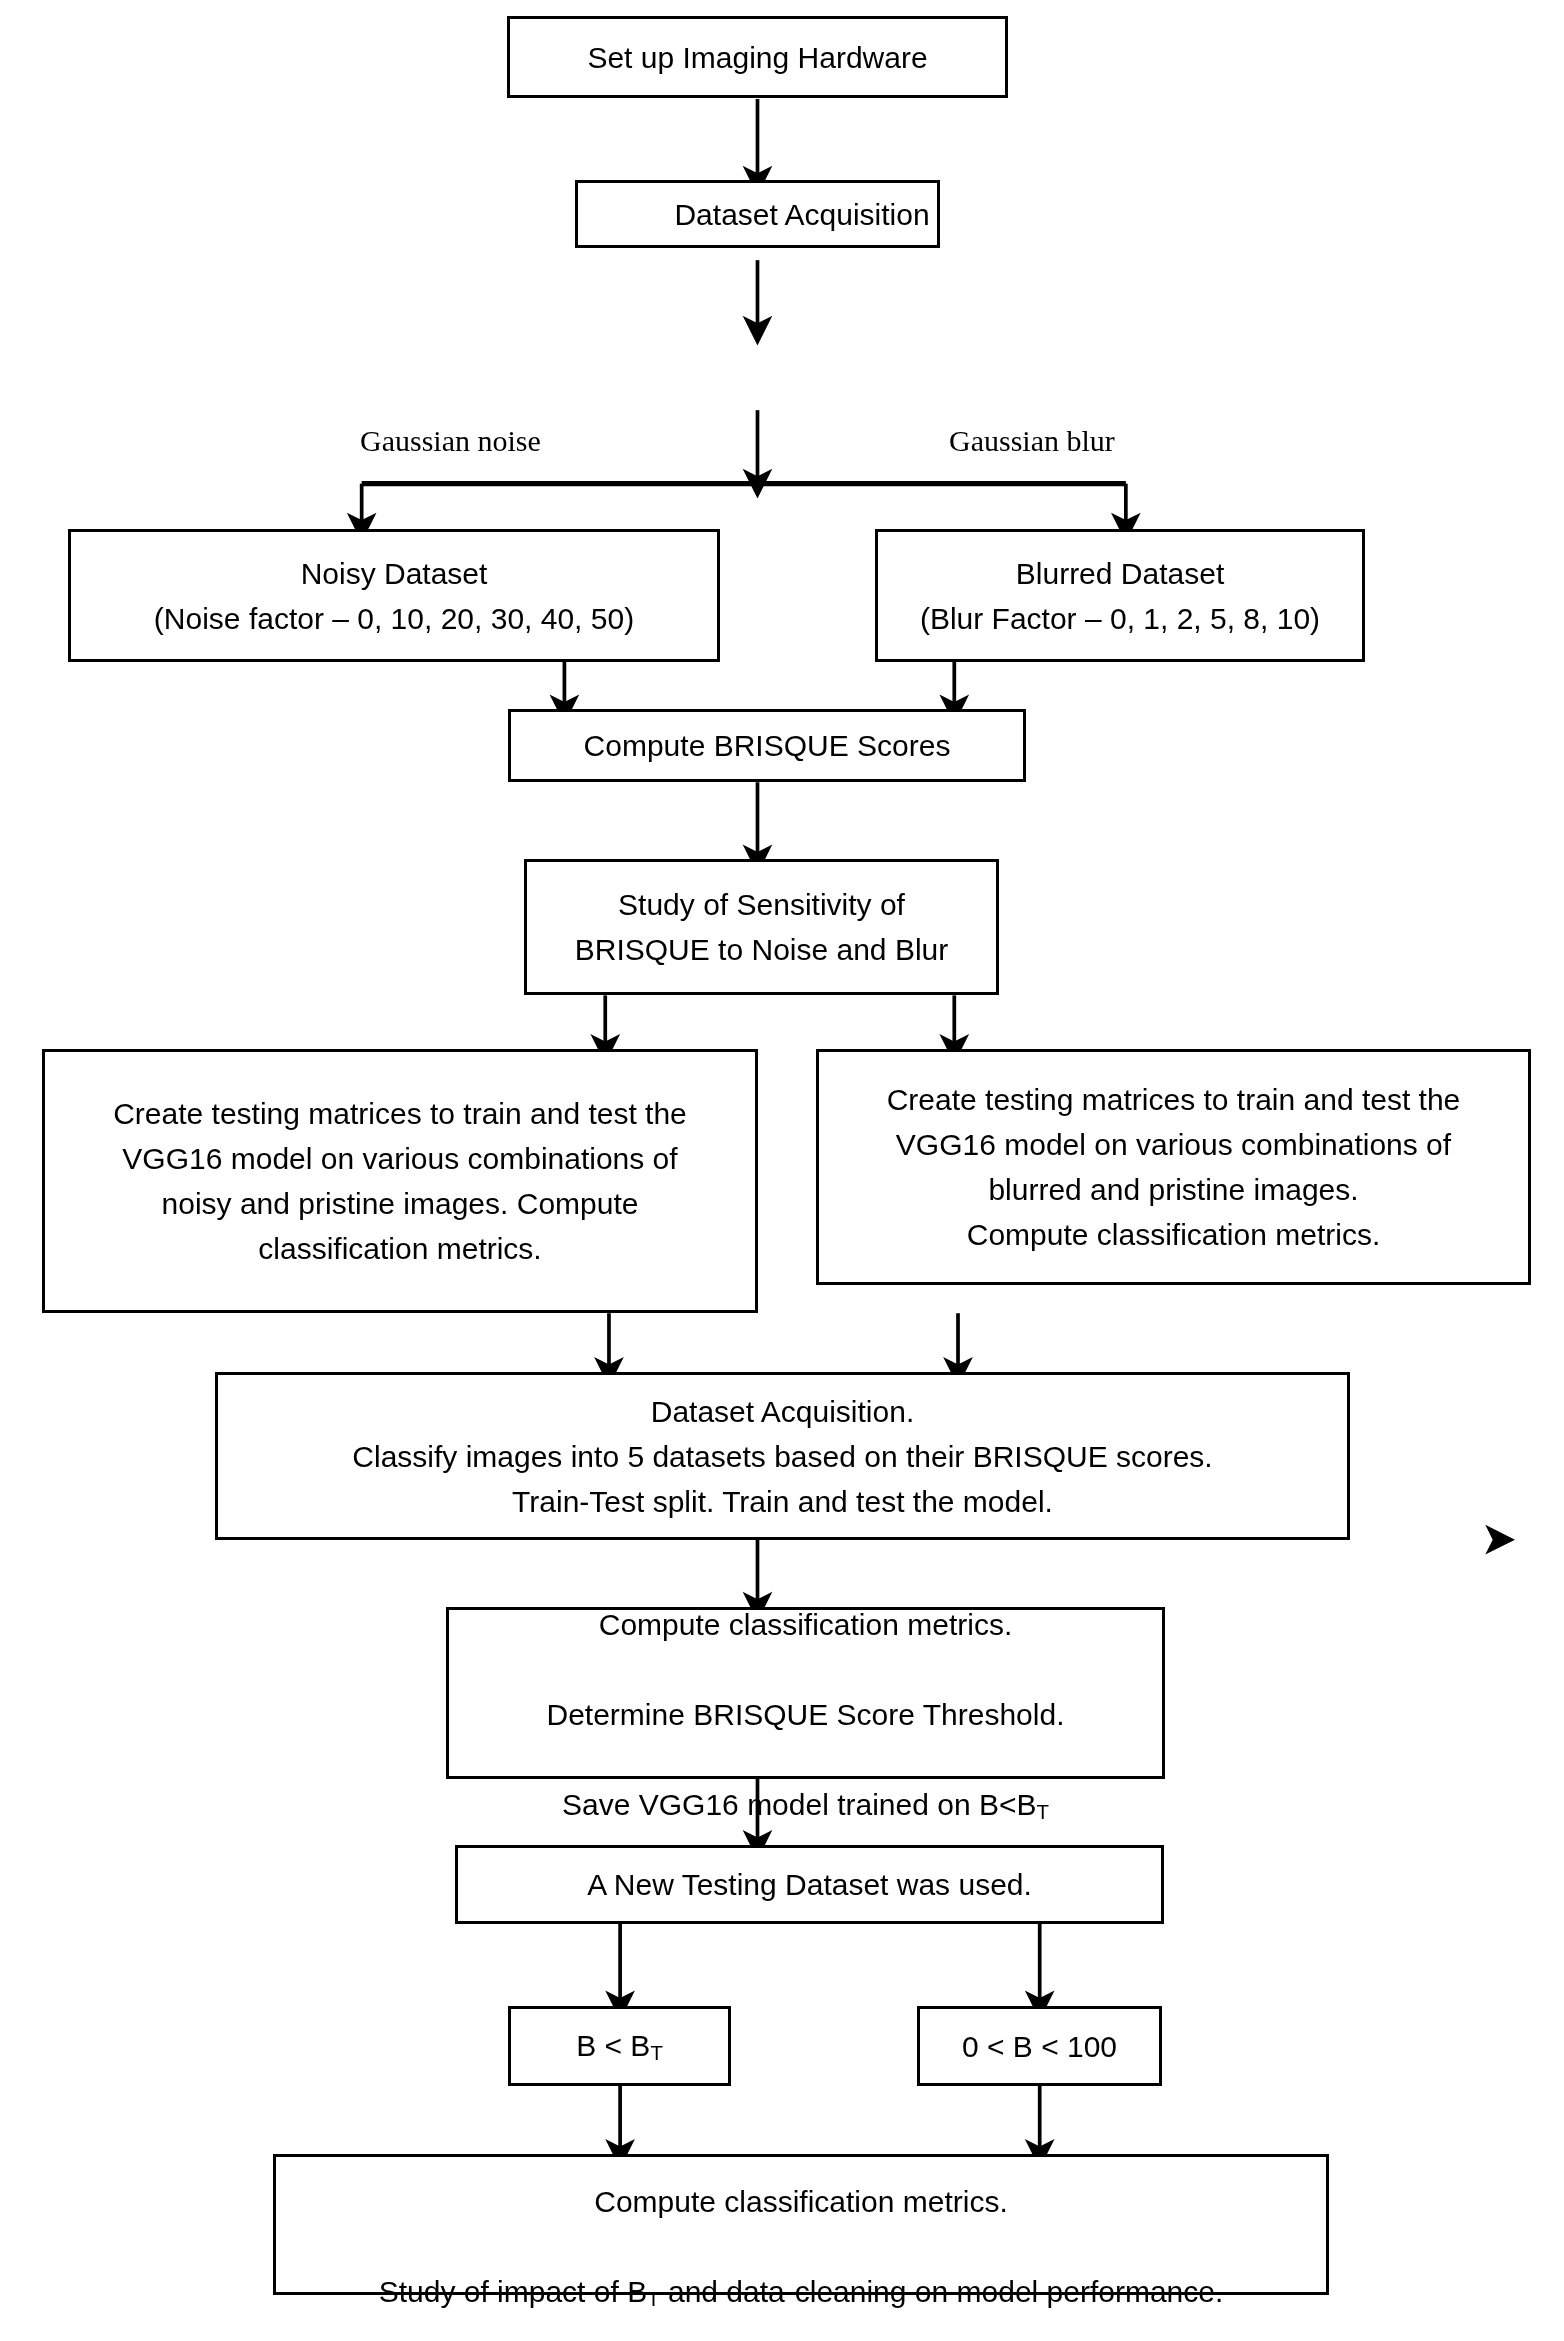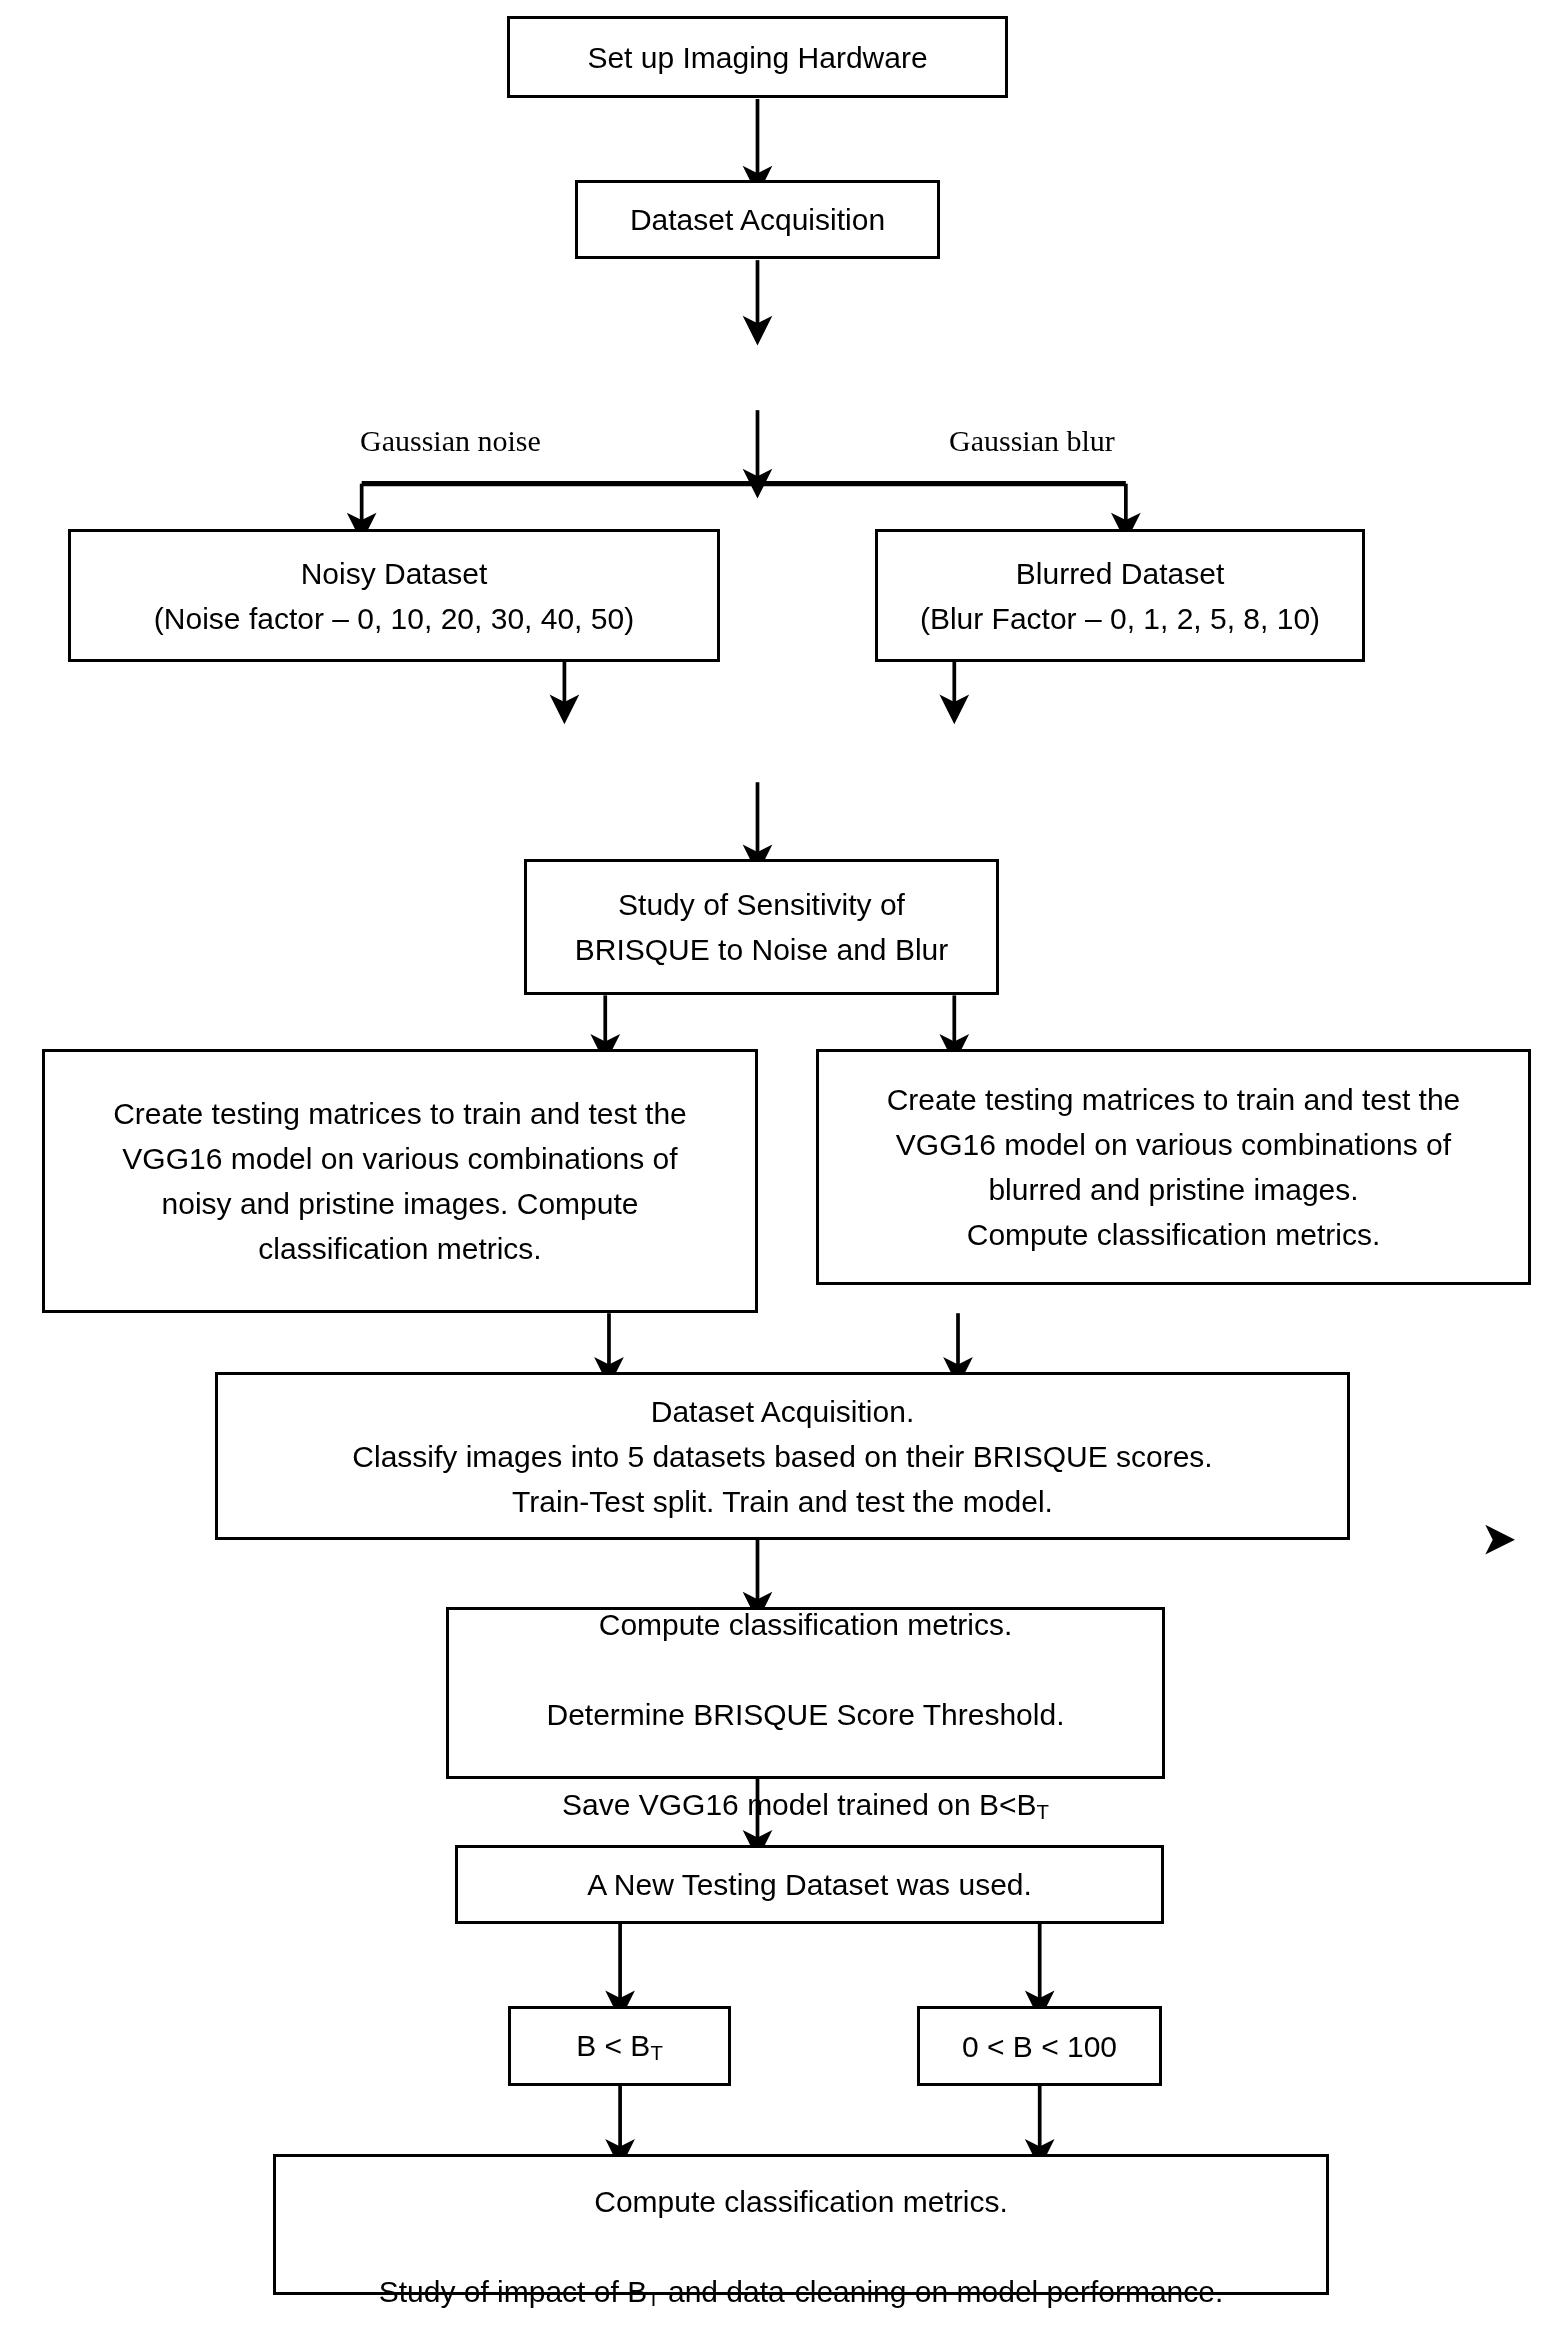--- a/index.html
+++ b/index.html
@@ -102,38 +102,41 @@
 
       <line x1="835" y1="2808" x2="835" y2="2900"></line>
       <line x1="1400" y1="2808" x2="1400" y2="2900"></line>
     </g>
   </svg>
 
   <div class="node" style="left:507px; top:16.3px; width:501px; height:82px;">
     <span class="txt">Set up Imaging Hardware</span>
   </div>
 
-  <div class="node" style="left:575px; top:180px; width:365px; height:79px;">
+  <div class="node" style="left:575px; top:180px; width:365px; height:68px;text-align:right;">
     <span class="txt">Dataset Acquisition</span>
   </div>
 
 
   <div class="edge-label" style="left:360px; top:424px;">Gaussian noise</div>
   <div class="edge-label" style="left:949px; top:424px;">Gaussian blur</div>
 
   <div class="node" style="left:68px; top:529px; width:652px; height:133px;">
     <span class="txt">Noisy Dataset
 (Noise factor – 0, 10, 20, 30, 40, 50)</span>
   </div>
 
   <div class="node" style="left:875px; top:529px; width:490px; height:133px;">
     <span class="txt">Blurred Dataset
 (Blur Factor – 0, 1, 2, 5, 8, 10)</span>
   </div>
 
+  <div class="node" style="left:508px; top:709px; width:518px; height:73px;">
+    <span class="txt">Compute BRISQUE Scores</span>
+  </div>
 
   <div class="node" style="left:524px; top:859px; width:475px; height:136px;">
     <span class="txt">Study of Sensitivity of
 BRISQUE to Noise and Blur</span>
   </div>
 
   <div class="node" style="left:42px; top:1049px; width:716px; height:264px;">
     <span class="txt">Create testing matrices to train and test the
 VGG16 model on various combinations of
 noisy and pristine images. Compute

